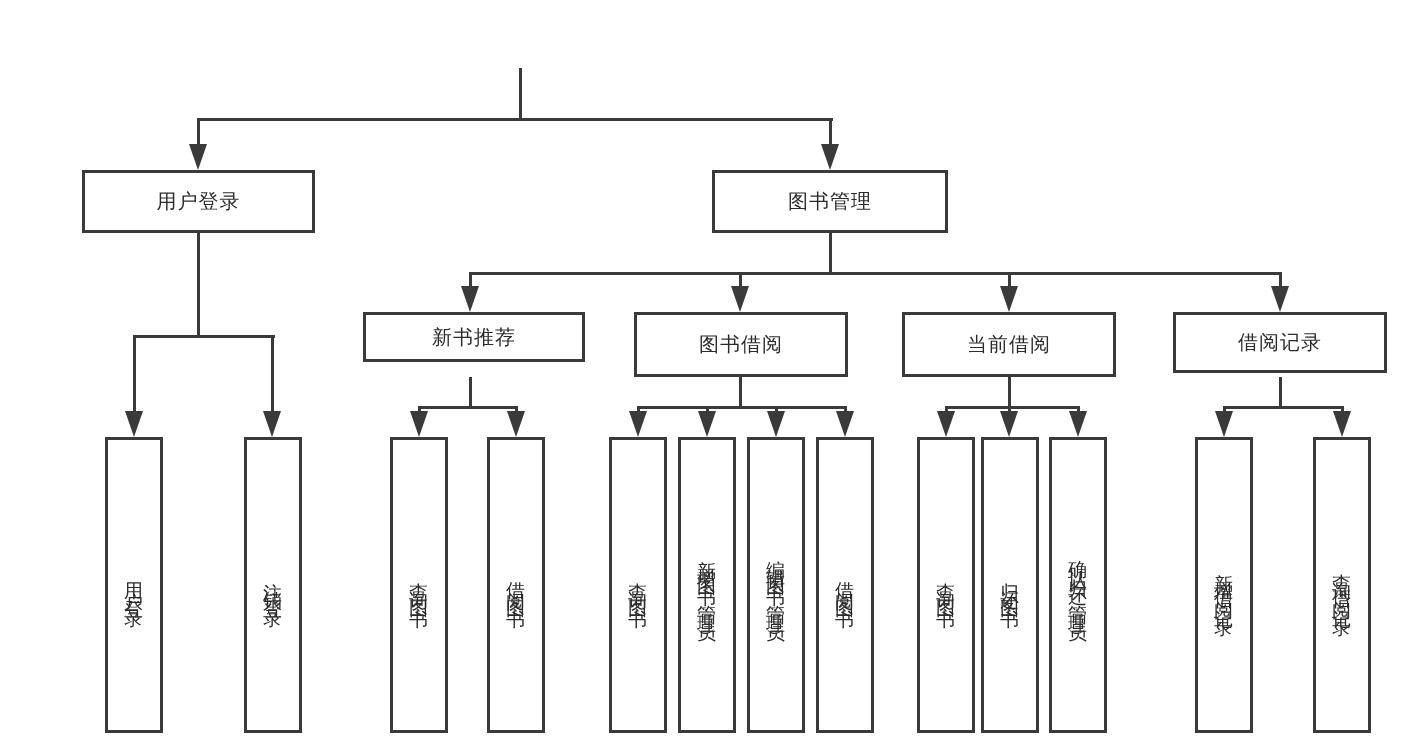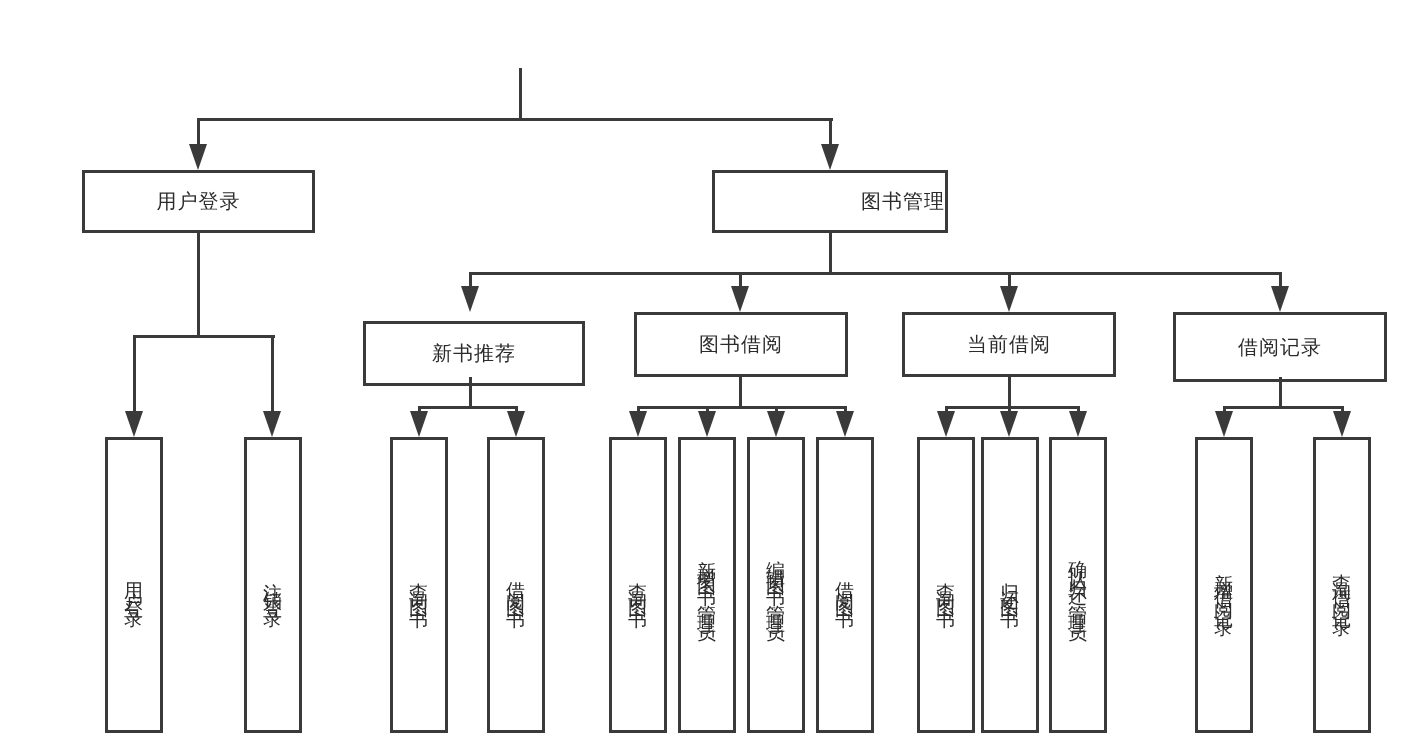--- a/index.html
+++ b/index.html
@@ -67,21 +67,21 @@
   <div class="vl" style="left:519px;top:68px;height:52px;"></div>
   <div class="hl" style="left:197px;top:118px;width:636px;"></div>
   <div class="vl" style="left:197px;top:118px;height:30px;"></div>
   <div class="ah" style="left:189px;top:144px;"></div>
   <div class="vl" style="left:829px;top:118px;height:30px;"></div>
   <div class="ah" style="left:821px;top:144px;"></div>
 
   <div class="box" style="left:82px;top:170px;width:233px;height:63px;">
     <span>用户登录</span>
   </div>
-  <div class="box" style="left:712px;top:170px;width:236px;height:63px;justify-content:flex-end;">
+  <div class="box" style="left:712px;top:170px;width:236px;height:63px;">
     <span>图书管理</span>
   </div>
 
   <div class="vl" style="left:197px;top:233px;height:104px;"></div>
   <div class="hl" style="left:133px;top:335px;width:142px;"></div>
   <div class="vl" style="left:133px;top:335px;height:80px;"></div>
   <div class="ah" style="left:125px;top:411px;"></div>
   <div class="vl" style="left:271px;top:335px;height:80px;"></div>
   <div class="ah" style="left:263px;top:411px;"></div>
 
@@ -89,30 +89,30 @@
   <div class="hl" style="left:469px;top:272px;width:813px;"></div>
   <div class="vl" style="left:469px;top:272px;height:18px;"></div>
   <div class="ah" style="left:461px;top:286px;"></div>
   <div class="vl" style="left:739px;top:272px;height:18px;"></div>
   <div class="ah" style="left:731px;top:286px;"></div>
   <div class="vl" style="left:1008px;top:272px;height:18px;"></div>
   <div class="ah" style="left:1000px;top:286px;"></div>
   <div class="vl" style="left:1279px;top:272px;height:18px;"></div>
   <div class="ah" style="left:1271px;top:286px;"></div>
 
-  <div class="box" style="left:363px;top:312px;width:222px;height:65px;margin-top:9px;">
+  <div class="box" style="left:363px;top:312px;width:222px;height:50px;">
     <span>新书推荐</span>
   </div>
   <div class="box" style="left:902px;top:312px;width:214px;height:65px;">
     <span>当前借阅</span>
   </div>
   <div class="box" style="left:634px;top:312px;width:214px;height:65px;">
     <span>图书借阅</span>
   </div>
-  <div class="box" style="left:1173px;top:312px;width:214px;height:70px;">
+  <div class="box" style="left:1173px;top:312px;width:214px;height:61px;">
     <span>借阅记录</span>
   </div>
 
   <div class="vl" style="left:469px;top:377px;height:31px;"></div>
   <div class="vl" style="left:739px;top:377px;height:31px;"></div>
   <div class="vl" style="left:1008px;top:377px;height:31px;"></div>
   <div class="vl" style="left:1279px;top:377px;height:31px;"></div>
 
   <div class="hl" style="left:418px;top:406px;width:100px;"></div>
   <div class="vl" style="left:418px;top:406px;height:9px;"></div>

